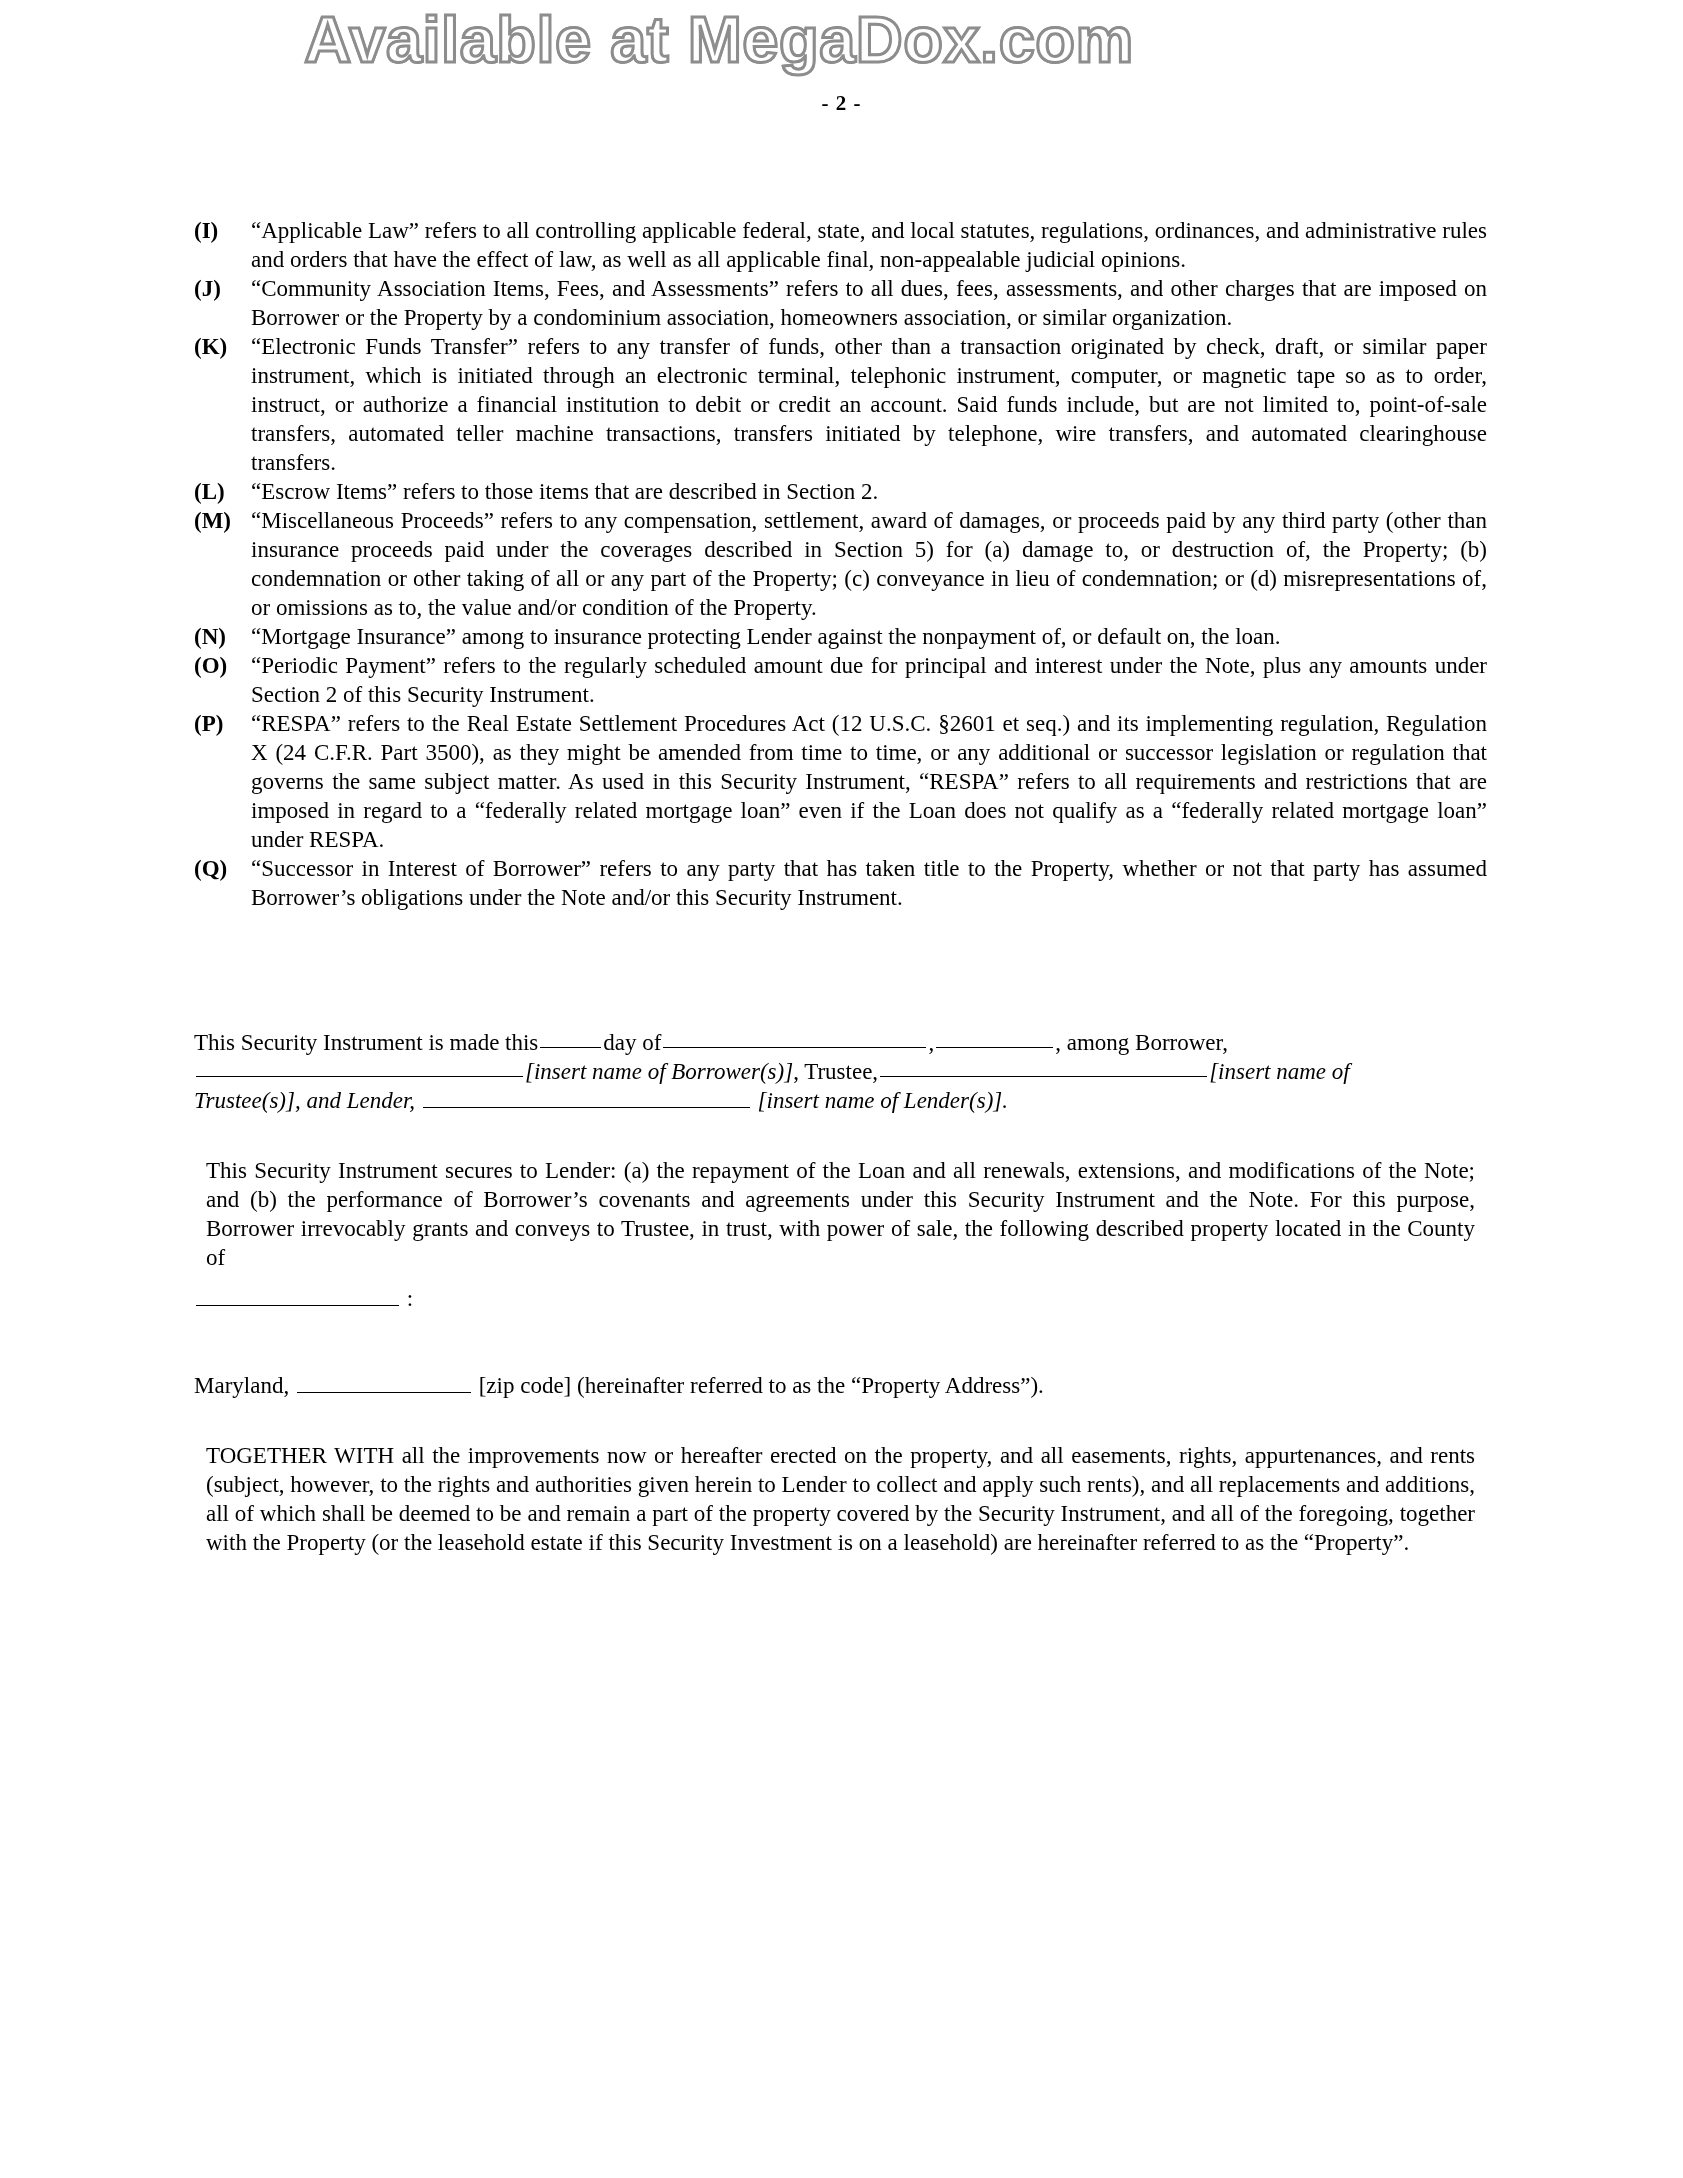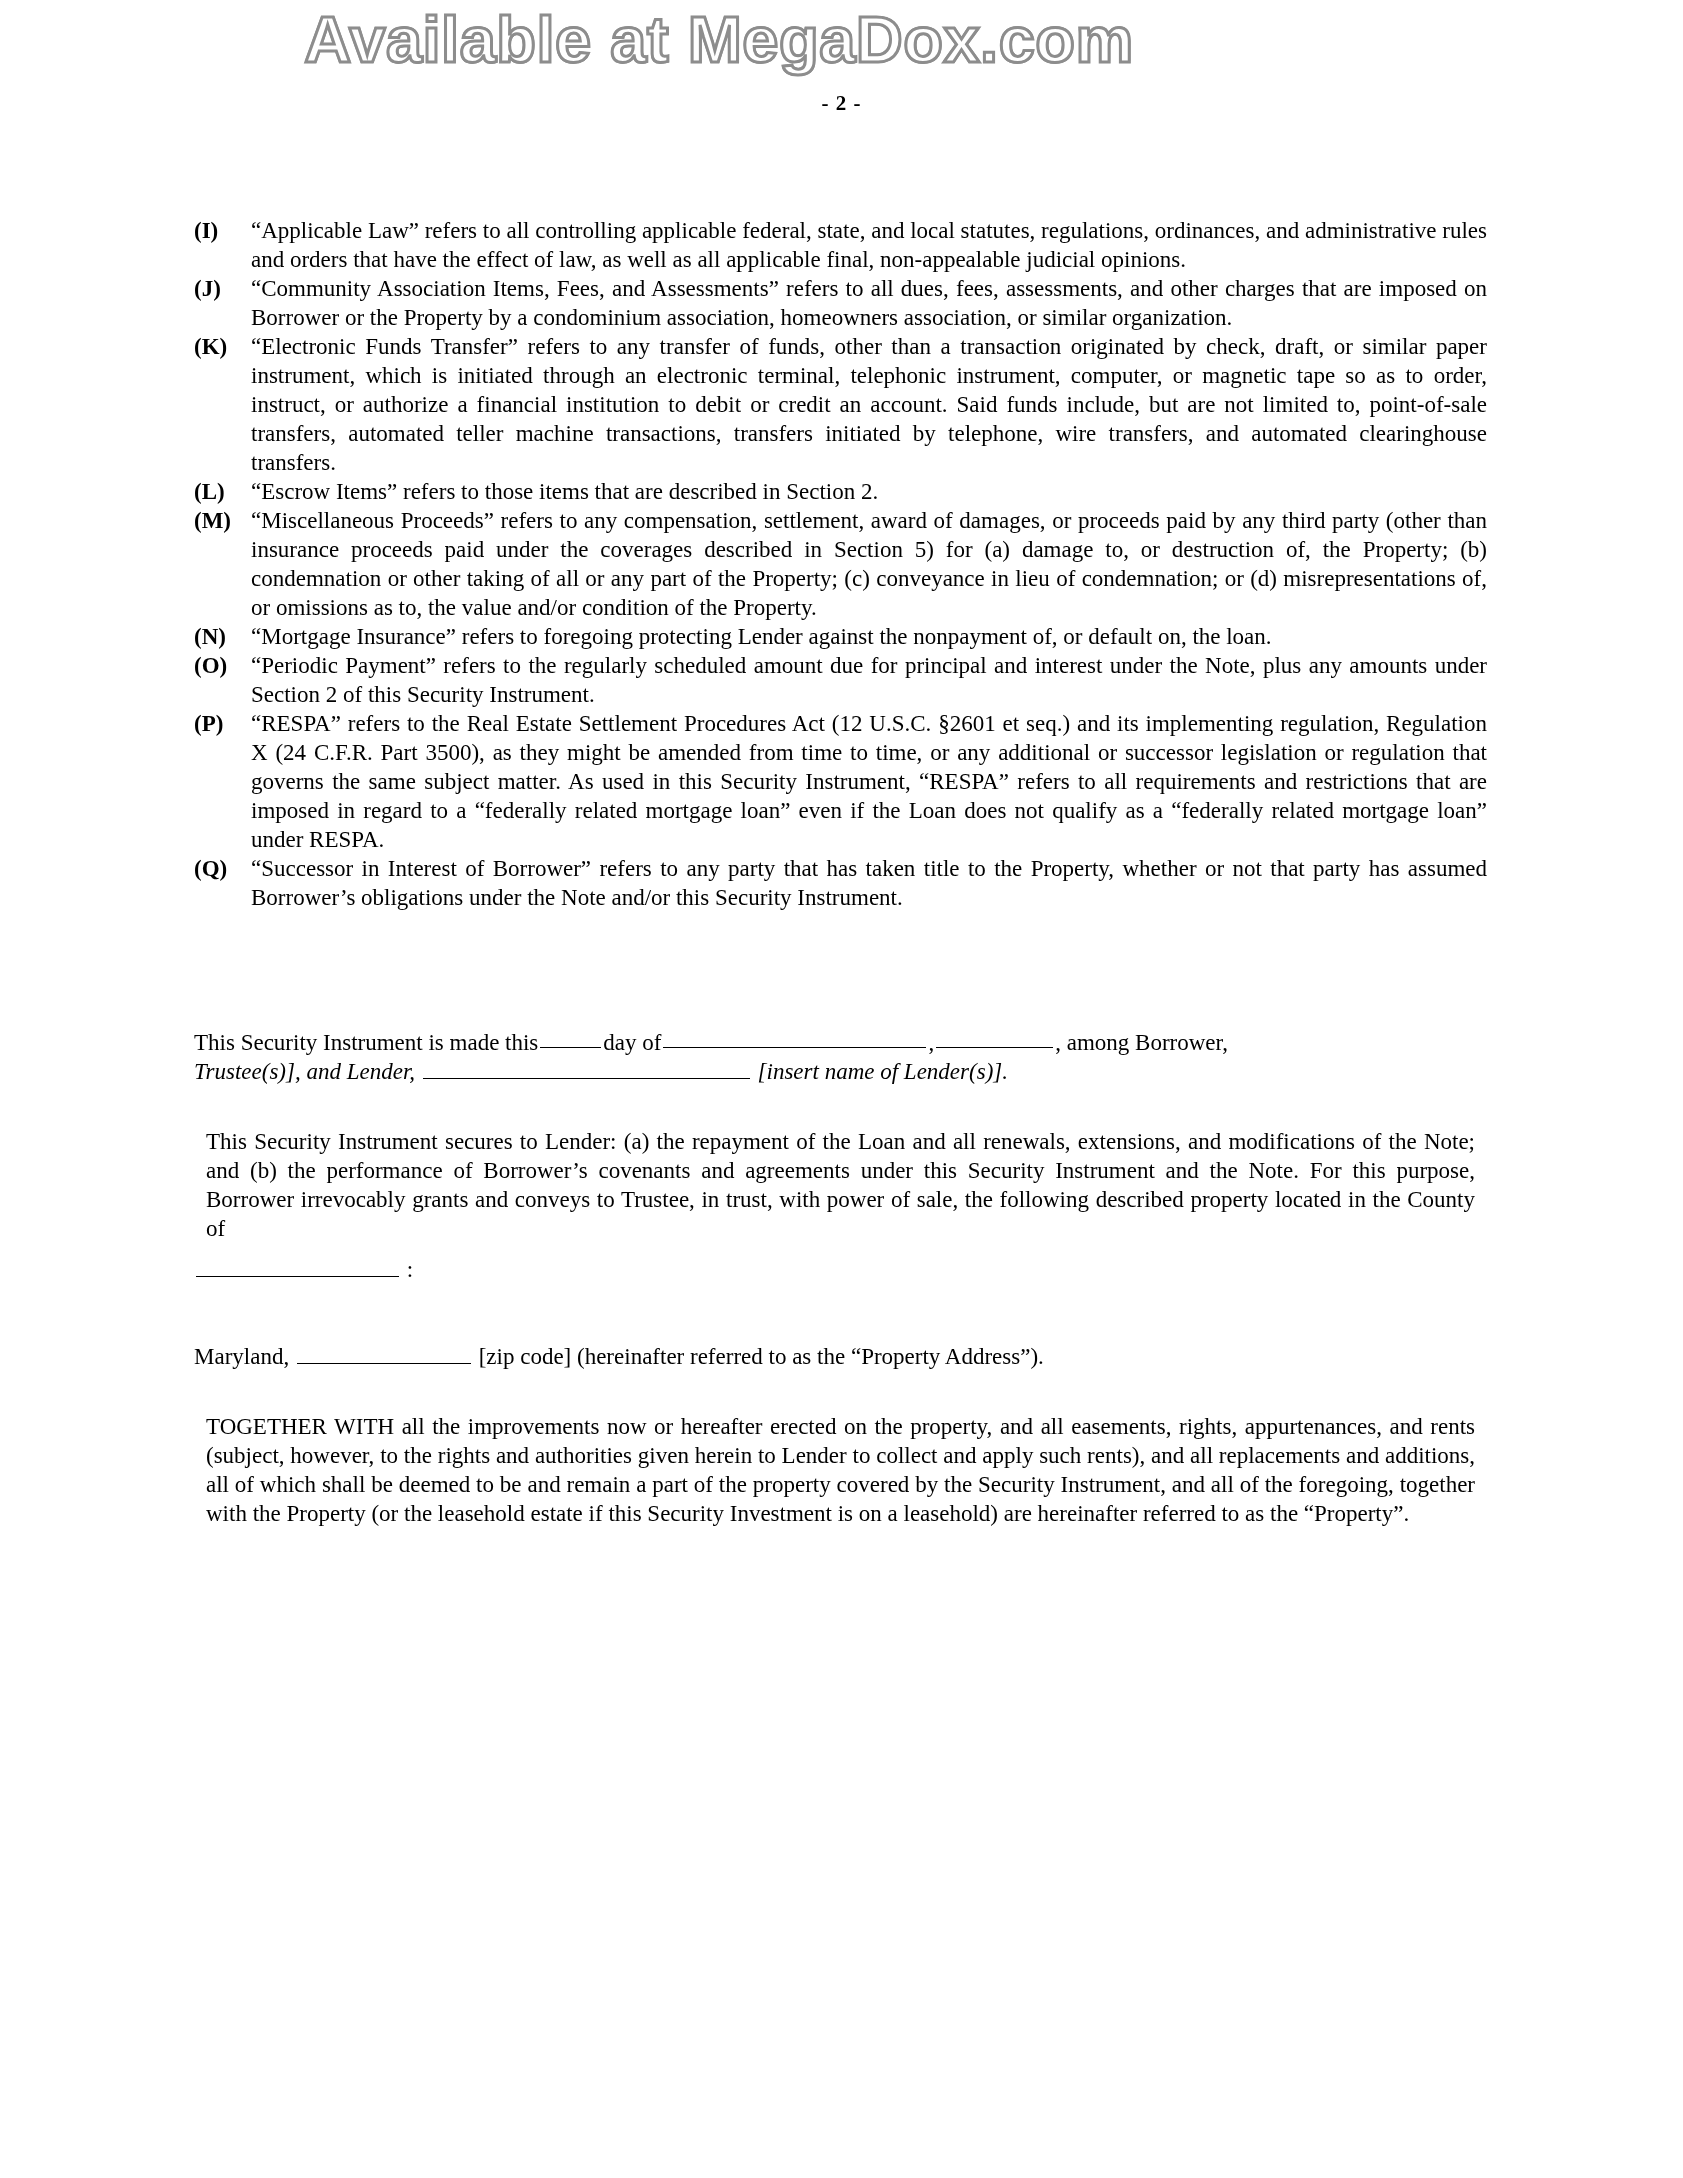--- a/index.html
+++ b/index.html
@@ -181,21 +181,21 @@
         <span class="def-body"><b class="term">“Escrow Items”</b><span> refers to those items that are described in Section 2.</span></span>
       </div>
 
       <div class="def-item">
         <span class="def-marker narrow">(M)</span>
         <span class="def-body"><b class="term">“Miscellaneous Proceeds”</b><span> refers to any compensation, settlement, award of damages, or proceeds paid by any third party (other than insurance proceeds paid under the coverages described in Section 5) for (a) damage to, or destruction of, the Property; (b) condemnation or other taking of all or any part of the Property; (c) conveyance in lieu of condemnation; or (d) misrepresentations of, or omissions as to, the value and/or condition of the Property.</span></span>
       </div>
 
       <div class="def-item">
         <span class="def-marker">(N)</span>
-        <span class="def-body"><b class="term">“Mortgage Insurance”</b><span> refers to foregoing protecting Lender against the nonpayment of, or default on, the loan.</span></span>
+        <span class="def-body"><b class="term">“Mortgage Insurance”</b><span> among to insurance protecting Lender against the nonpayment of, or default on, the loan.</span></span>
       </div>
 
       <div class="def-item">
         <span class="def-marker">(O)</span>
         <span class="def-body"><b class="term">“Periodic Payment”</b><span> refers to the regularly scheduled amount due for principal and interest under the Note, plus any amounts under Section 2 of this Security Instrument.</span></span>
       </div>
 
       <div class="def-item">
         <span class="def-marker">(P)</span>
         <span class="def-body"><b class="term">“RESPA”</b><span> refers to the Real Estate Settlement Procedures Act (12 U.S.C. §2601 et seq.) and its implementing regulation, Regulation X (24 C.F.R. Part 3500), as they might be amended from time to time, or any additional or successor legislation or regulation that governs the same subject matter. As used in this Security Instrument, “RESPA” refers to all requirements and restrictions that are imposed in regard to a “federally related mortgage loan” even if the Loan does not qualify as a “federally related mortgage loan” under RESPA.</span></span>
@@ -216,20 +216,27 @@
     <div class="just-line">
       <span>This Security Instrument is made this</span>
       <span class="blank b-xs"></span>
       <span>day of</span>
       <span class="blank b-xl"></span>
       <span>,</span>
       <span class="blank b-sm"></span>
       <span>, among Borrower,</span>
     </div>
 
+    <div class="just-line">
+      <span class="blank b-xxl"></span>
+      <span class="ital">[insert name of Borrower(s)]</span>
+      <span>, Trustee,</span>
+      <span class="blank b-xxl"></span>
+      <span class="ital">[insert name of</span>
+    </div>
 
     <div class="line-block">
       <span class="ital">Trustee(s)], and Lender,</span>
       <span class="blank b-xxl"></span>
       <span class="ital">[insert name of Lender(s)].</span>
     </div>
 
     <div class="spacer-sm"></div>
 
     <div class="para"><span>This Security Instrument secures to Lender: (a) the repayment of the Loan and all renewals, extensions, and modifications of the Note; and (b) the performance of Borrower’s covenants and agreements under this Security Instrument and the Note. For this purpose, Borrower irrevocably grants and conveys to Trustee, in trust, with power of sale, the following described property located in the County of</span></div>

